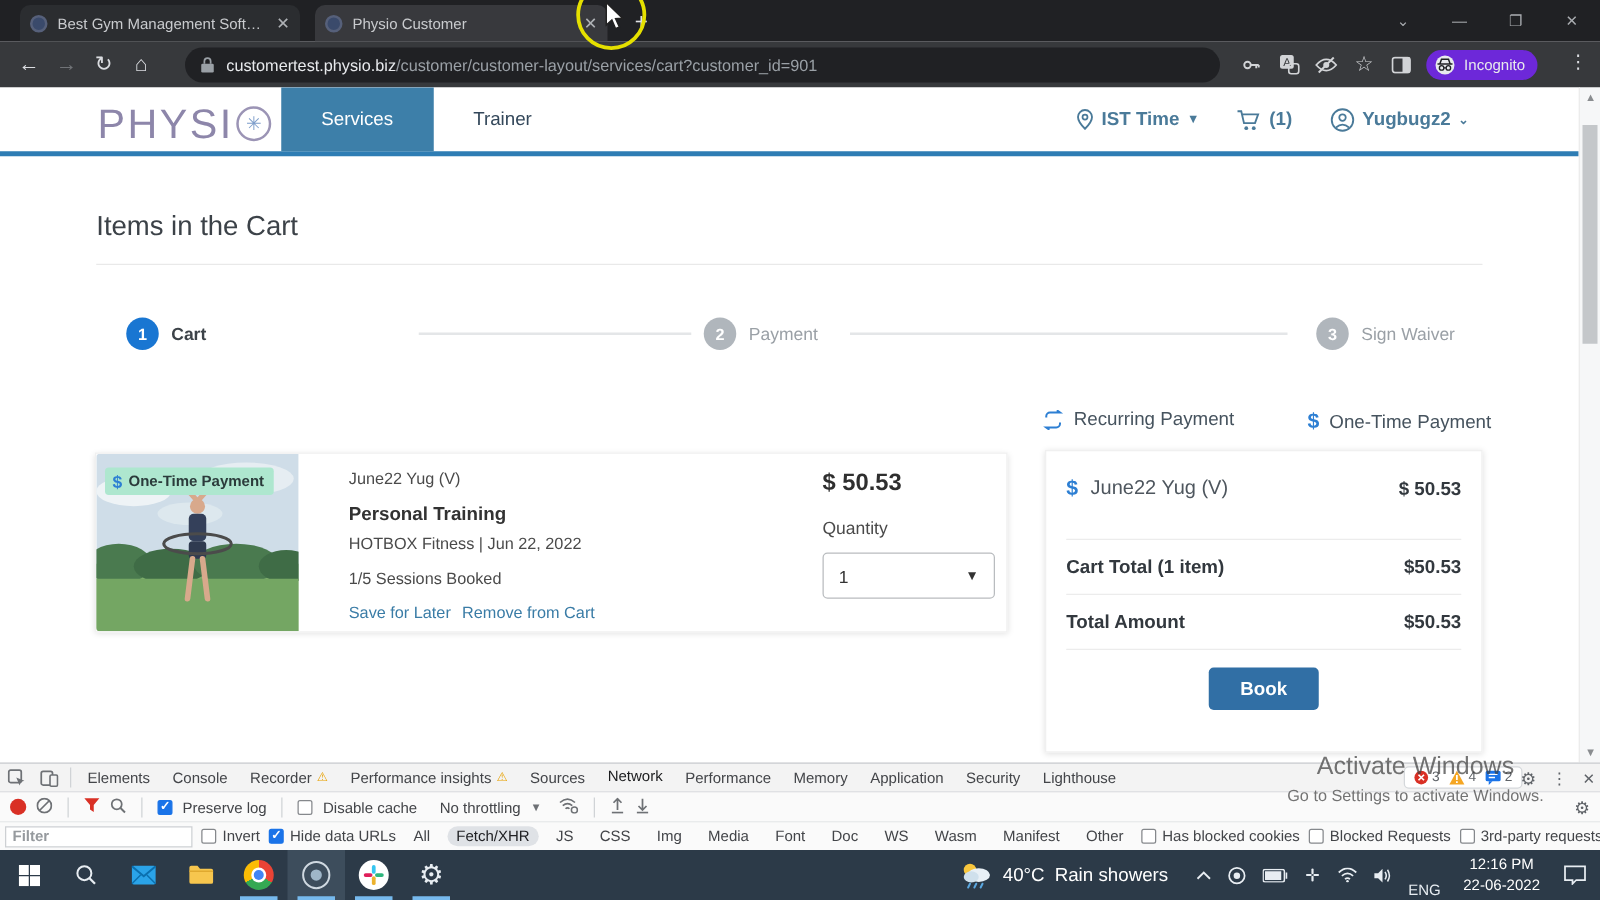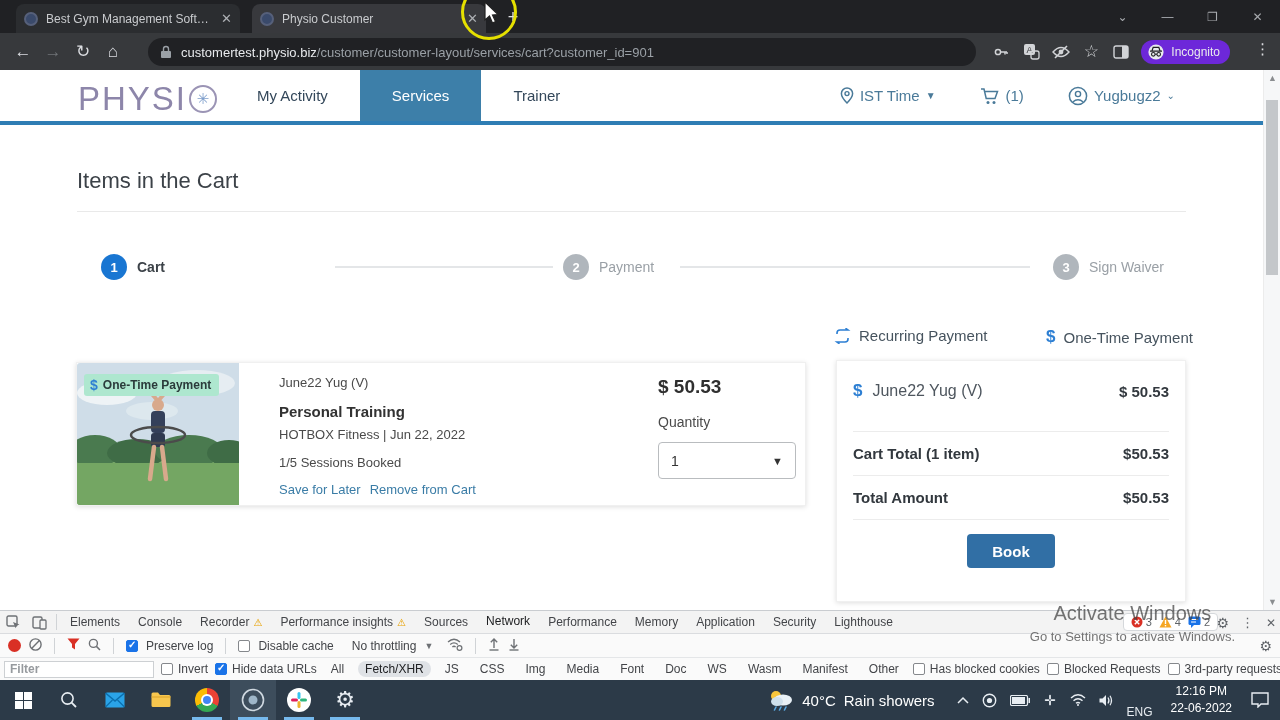--- a/index.html
+++ b/index.html
@@ -32,21 +32,21 @@
   #menu-dots { position:absolute; right:10px; top:40px; color:#dadce0; font-size:15px; }
 
   
   #siteheader { position:absolute; left:0; top:70px; width:1263px; height:55px; background:#fff; border-bottom:4px solid #2e7db4; }
   #logo { position:absolute; left:78px; top:10px; display:flex; align-items:center; }
   #logo .logo-text { font-size:33px; font-weight:300; color:#8d86aa; letter-spacing:2px; }
   #logo .logo-o { width:28px; height:28px; border:2px solid #9b94b5; border-radius:50%; margin-left:2px; display:flex; align-items:center; justify-content:center; color:#7e9ecb; font-size:15px; }
   .mainnav { position:absolute; left:225px; top:0; height:51px; display:flex; align-items:center; }
   .nav-item { font-size:15px; color:#33475a; padding:0 32px; height:51px; display:flex; align-items:center; }
   .nav-item.active { background:#3d7fa9; color:#fff; }
-  .header-right { position:absolute; right:88px; top:0; height:51px; display:flex; align-items:center; gap:44px; color:#4a7a99; font-size:15px; }
+  .header-right { position:absolute; right:88px; top:0; height:51px; display:flex; align-items:center; gap:30px; color:#4a7a99; font-size:15px;font-weight:bold; }
   .hdr-group { display:flex; align-items:center; gap:6px; }
   .caret { font-size:10px; }
 
   
   #page-title { position:absolute; left:77px; top:168px; font-size:22px; color:#3c4248; }
   #title-rule { position:absolute; left:77px; top:211px; width:1109px; height:1px; background:#e9e9e9; }
 
   .step { position:absolute; display:flex; align-items:center; gap:10px; }
   .step-circle { width:26px; height:26px; border-radius:50%; color:#fff; font-size:13px; font-weight:bold; display:flex; align-items:center; justify-content:center; }
   .step-circle.on { background:#1976d2; }
@@ -210,21 +210,20 @@
     </span>
   </div>
   <div id="menu-dots">⋮</div>
 
   <div id="siteheader">
     <div id="logo">
       <span class="logo-text">PHYSI</span>
       <span class="logo-o">✳</span>
     </div>
     <div class="mainnav">
-      <div class="nav-item">My Activity</div>
       <div class="nav-item active">Services</div>
       <div class="nav-item">Trainer</div>
     </div>
     <div class="header-right">
       <span class="hdr-group">
         <svg width="14" height="17" viewBox="0 0 14 17">
             <path d="M7 1 a5.6 5.6 0 0 1 5.6 5.6 C12.6 10.5 7 16 7 16 S1.4 10.5 1.4 6.6 A5.6 5.6 0 0 1 7 1 Z" fill="none" stroke="#4a7a99" stroke-width="1.5"></path>
             <circle cx="7" cy="6.6" r="2" fill="none" stroke="#4a7a99" stroke-width="1.4"></circle>
           </svg>
         <span>IST Time</span>

